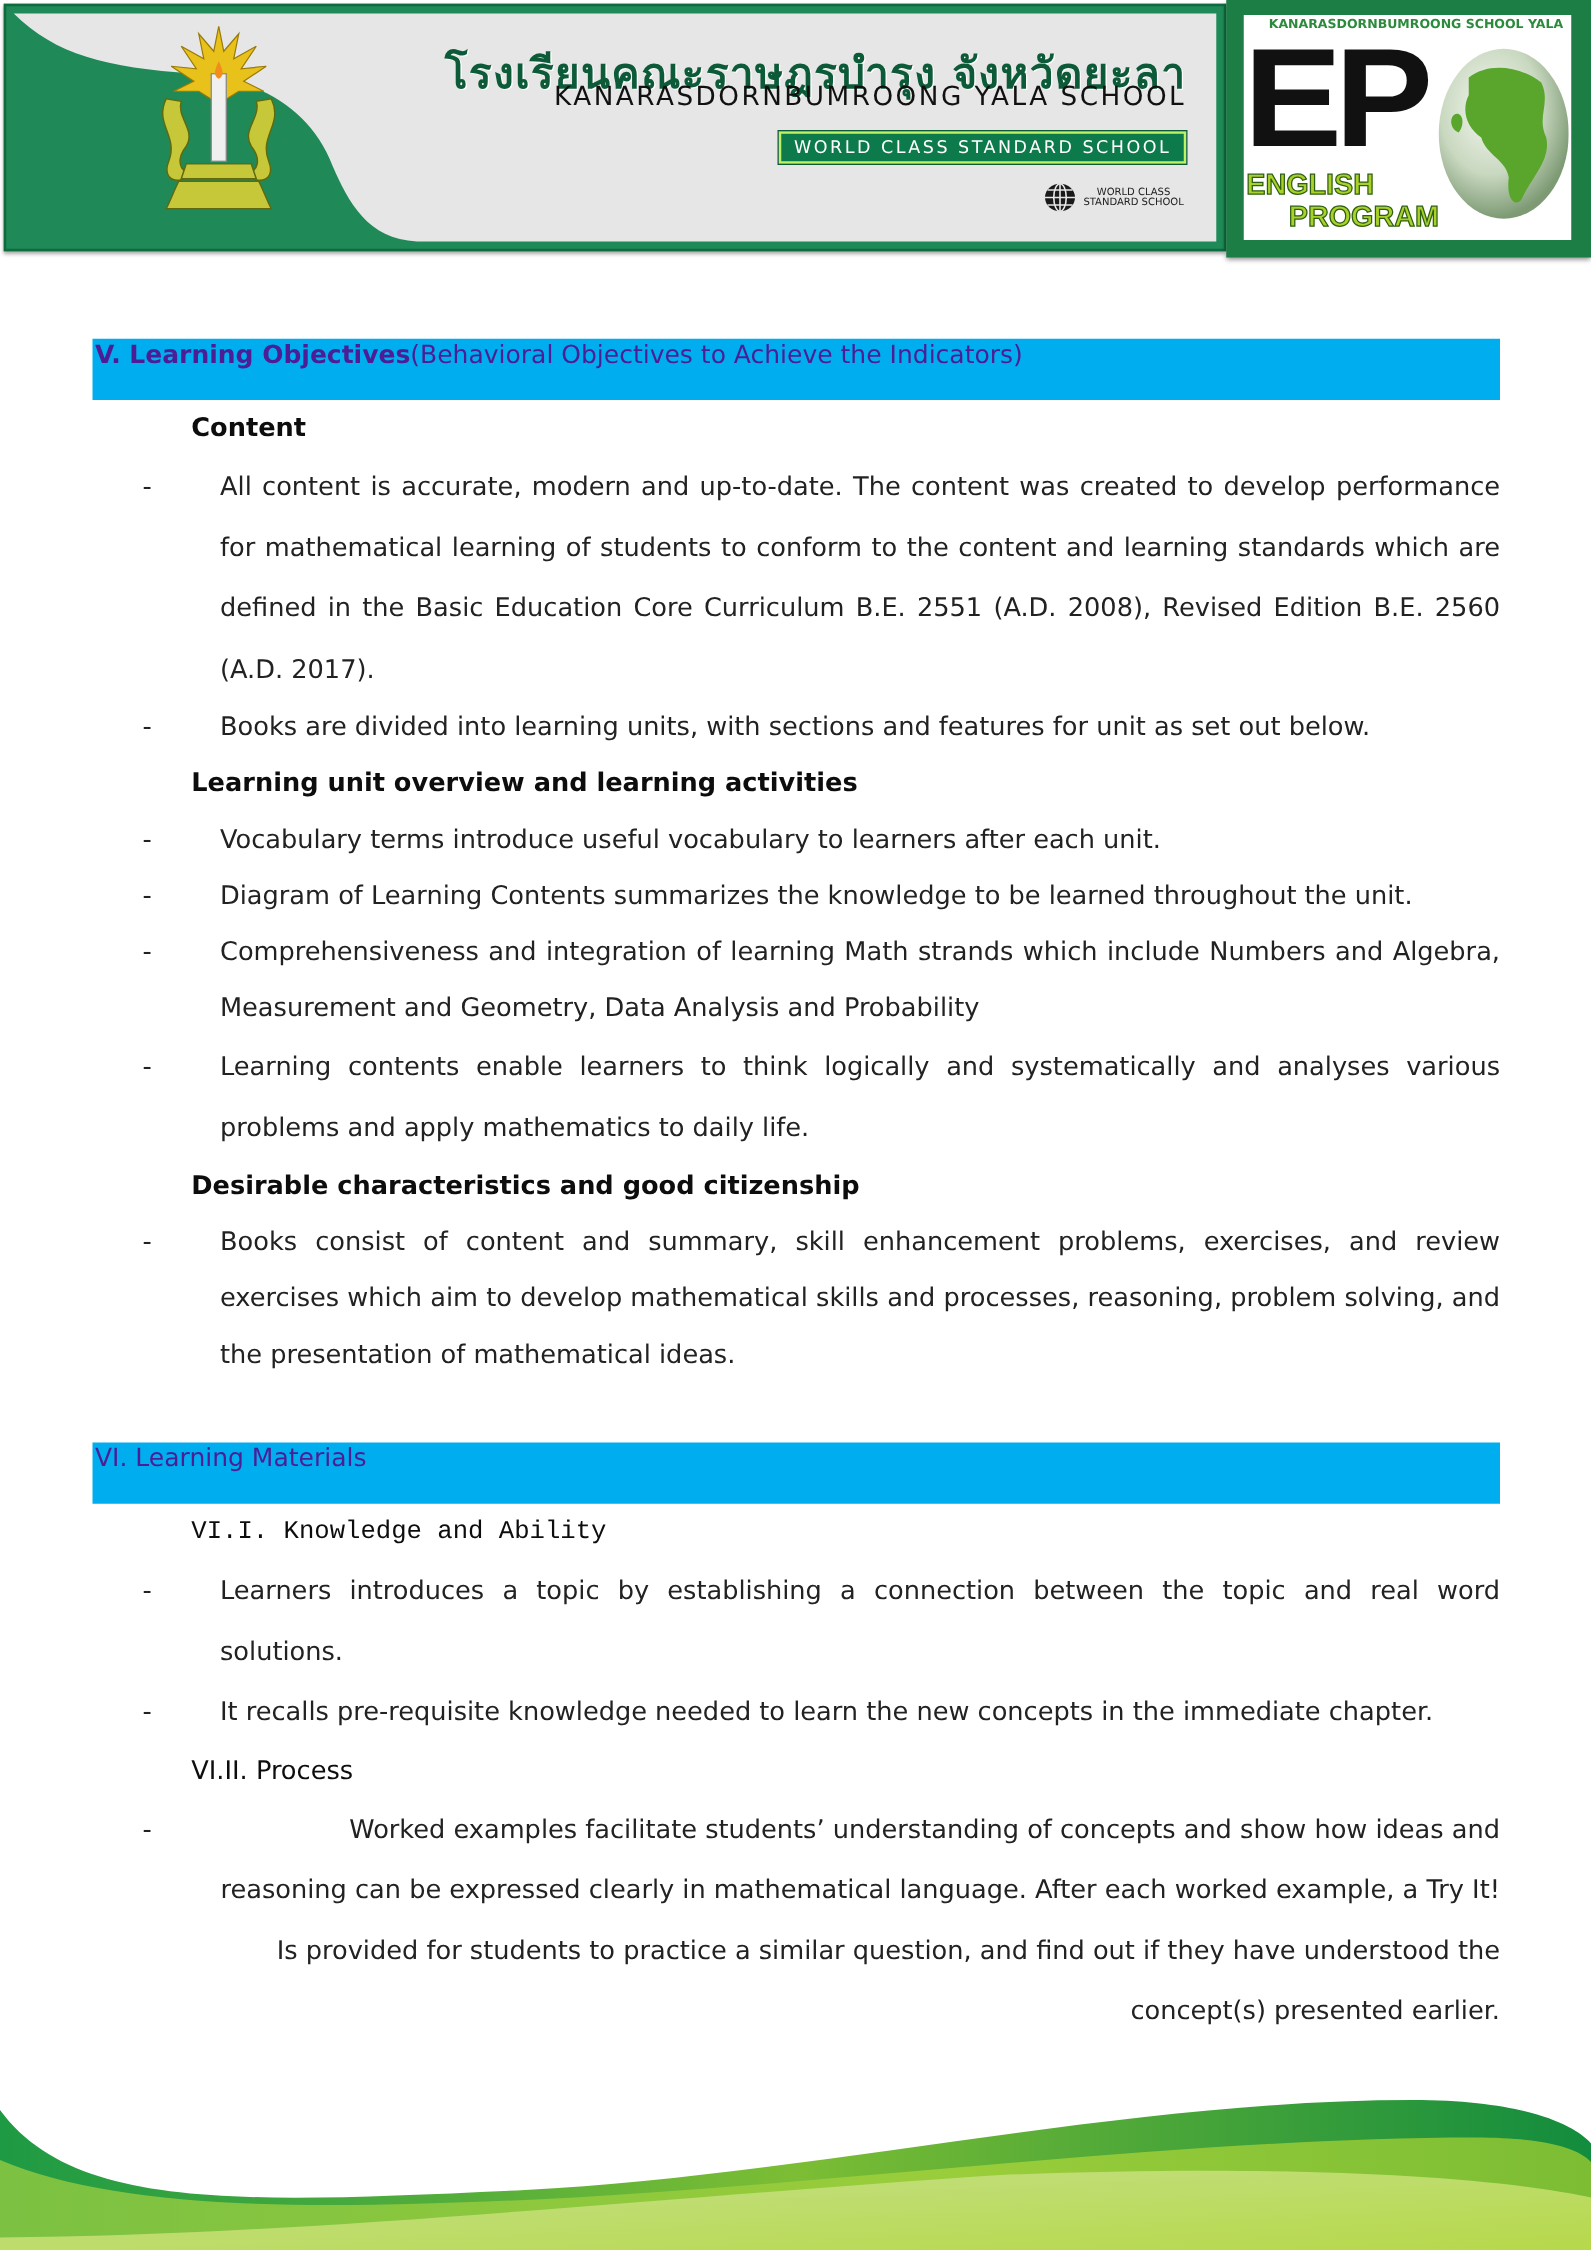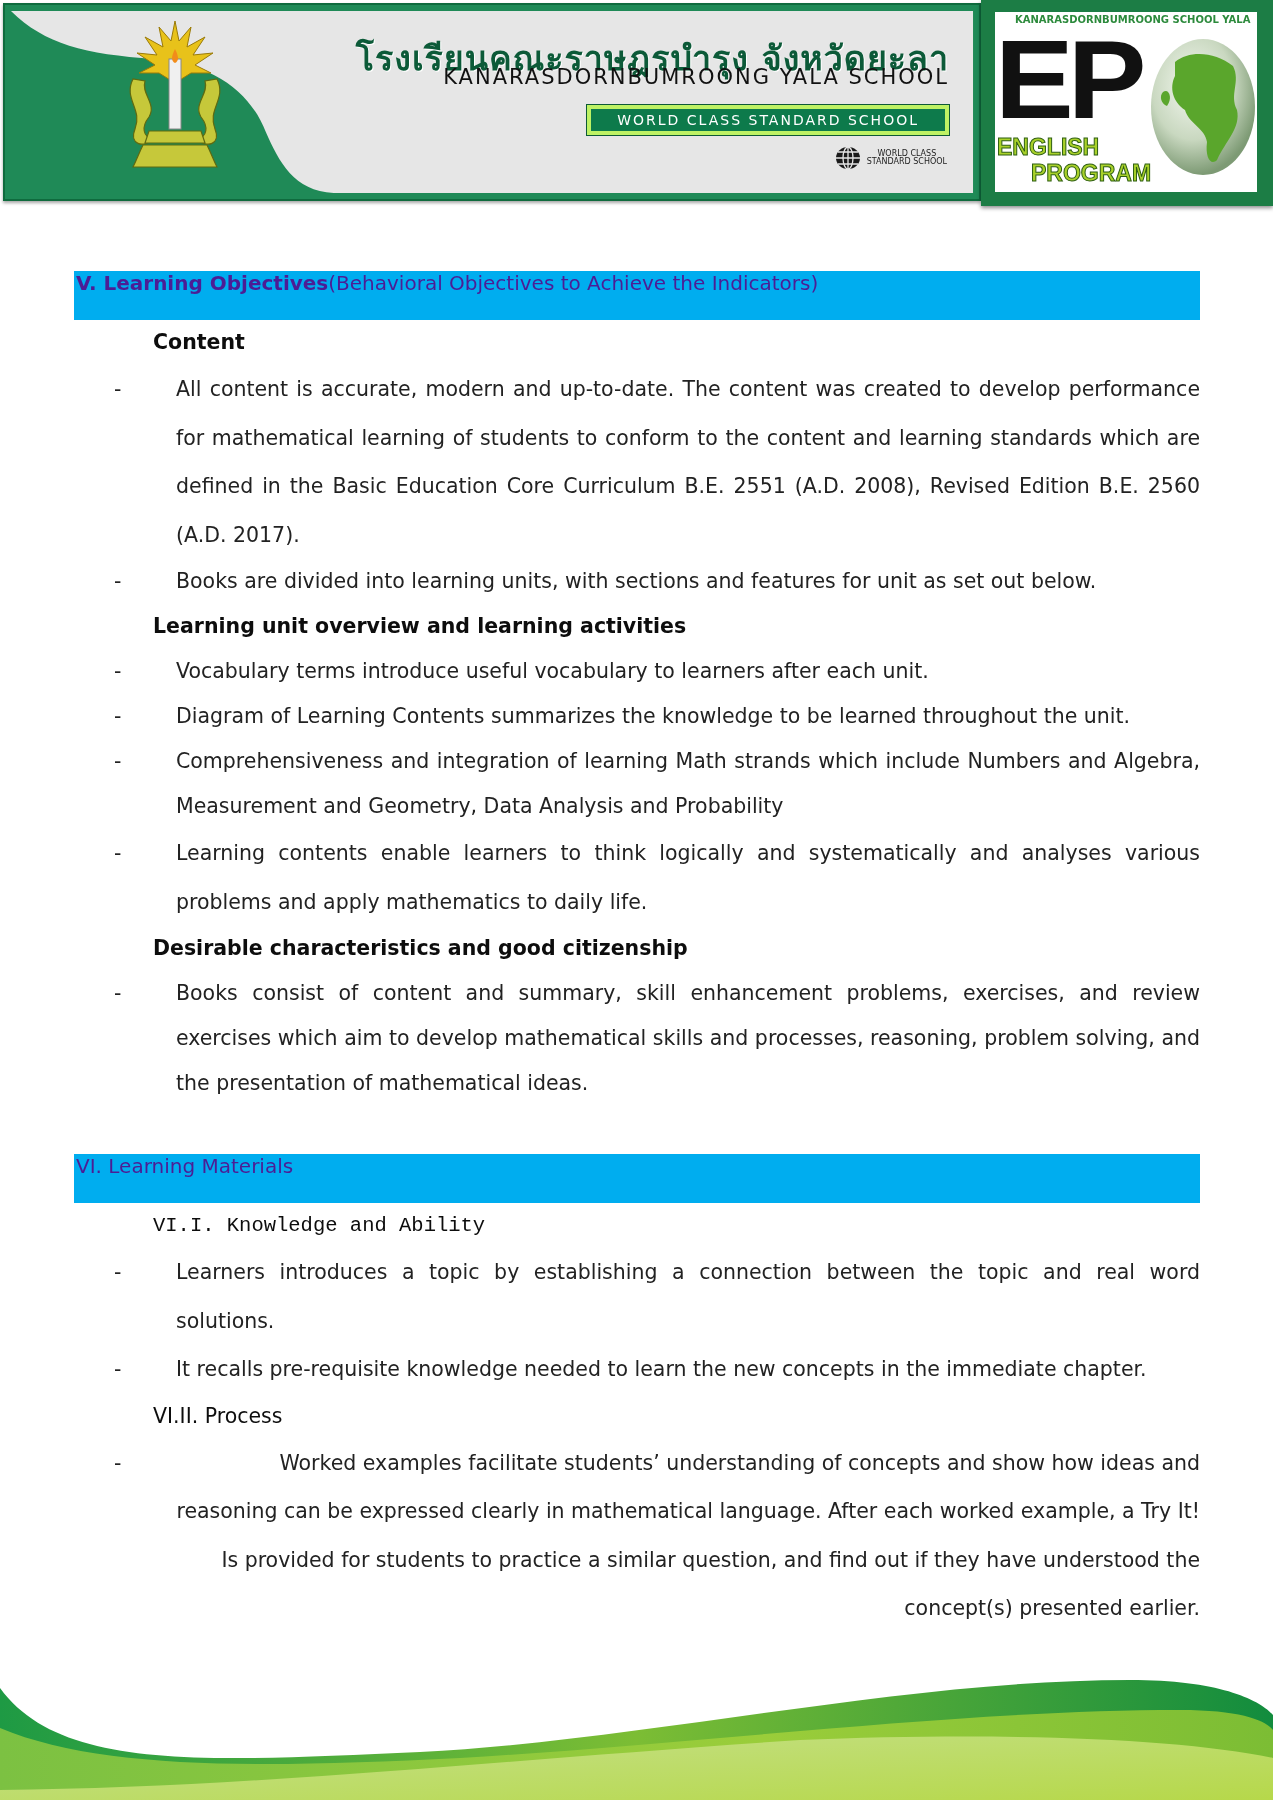--- a/index.html
+++ b/index.html
@@ -10,22 +10,22 @@
     .banner { position: absolute; left: 3px; top: 3px; width: 978px; height: 198px;
               background: #1f8a57; border: 2px solid #0f6b3e; box-sizing: border-box;
               box-shadow: 0 2px 3px rgba(0,0,0,0.35); overflow: hidden; }
     .banner-wave { position: absolute; left: 0; top: 0; width: 100%; height: 100%; }
     .emblem { position: absolute; left: 108px; top: 14px; width: 124px; height: 162px; }
     .thai-title { position: absolute; right: 30px; top: 26px; font-size: 34px; font-weight: bold;
                   color: #0c5a38; letter-spacing: 1px; white-space: nowrap;
                   font-family: "DejaVu Sans", sans-serif; text-shadow: 1px 1px 0 #ffffff; }
     .eng-title { position: absolute; right: 30px; top: 60px; font-size: 21px; color: #111;
                  letter-spacing: 2px; white-space: nowrap; font-family: "DejaVu Sans", sans-serif; }
-    .wcss-badge { position: absolute; right: 30px; top: 100px; height: 22px; padding: 0 26px;
-                  background: #0d7a4b; border: 4px solid #bef264; outline: 1px solid #0d5a36;
+    .wcss-badge { position: absolute; right: 30px; top: 100px; height: 22px; padding: 0 10px;
+                  background: #0d7a4b; border: 2px solid #bef264; outline: 1px solid #0d5a36;
                   color: #ffffff; font-size: 14px; letter-spacing: 2px; line-height: 22px;
                   white-space: nowrap; font-family: "DejaVu Sans", sans-serif; }
     .wcss-logo { position: absolute; right: 32px; top: 140px; display: flex; align-items: center; gap: 3px; text-align: center; }
     .wcss-logo .globe { width: 30px; height: 26px; }
     .wcss-logo .txt { font-size: 8px; line-height: 8px; color: #222; font-family: "DejaVu Sans", sans-serif; }
 
     .ep-box { position: absolute; left: 981px; top: 0px; width: 292px; height: 206px;
               background: #1c7d45; box-shadow: 0 2px 4px rgba(0,0,0,0.45); }
     .ep-inner { position: absolute; left: 14px; top: 12px; width: 262px; height: 180px; background: #ffffff; }
     .ep-top { position: absolute; left: 20px; top: 2px; font-size: 10px; font-weight: bold; color: #2c8a3c;

